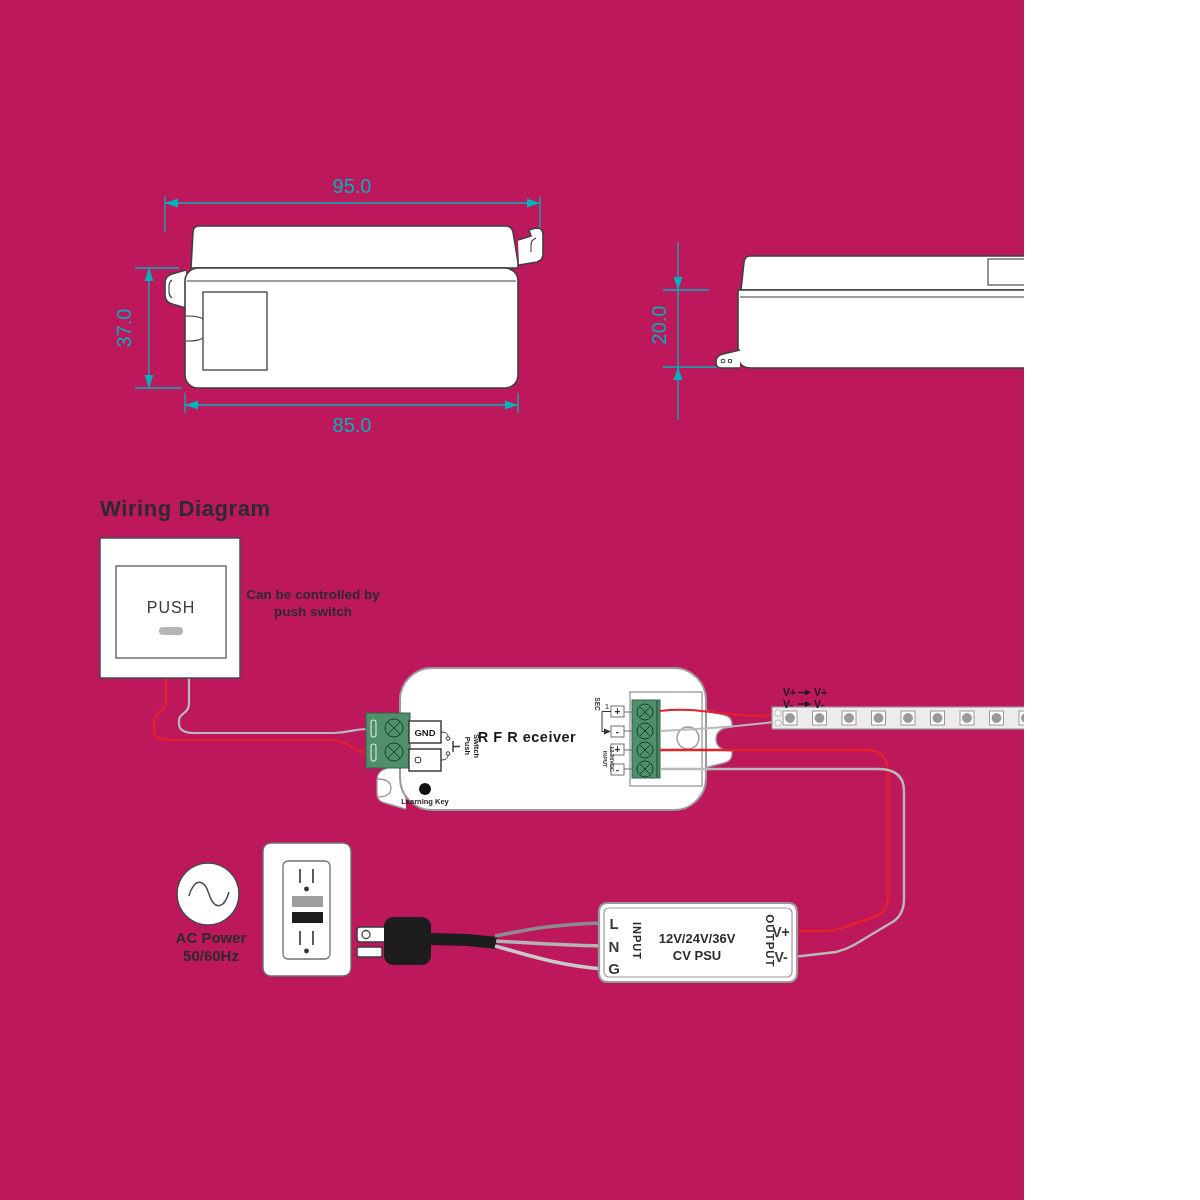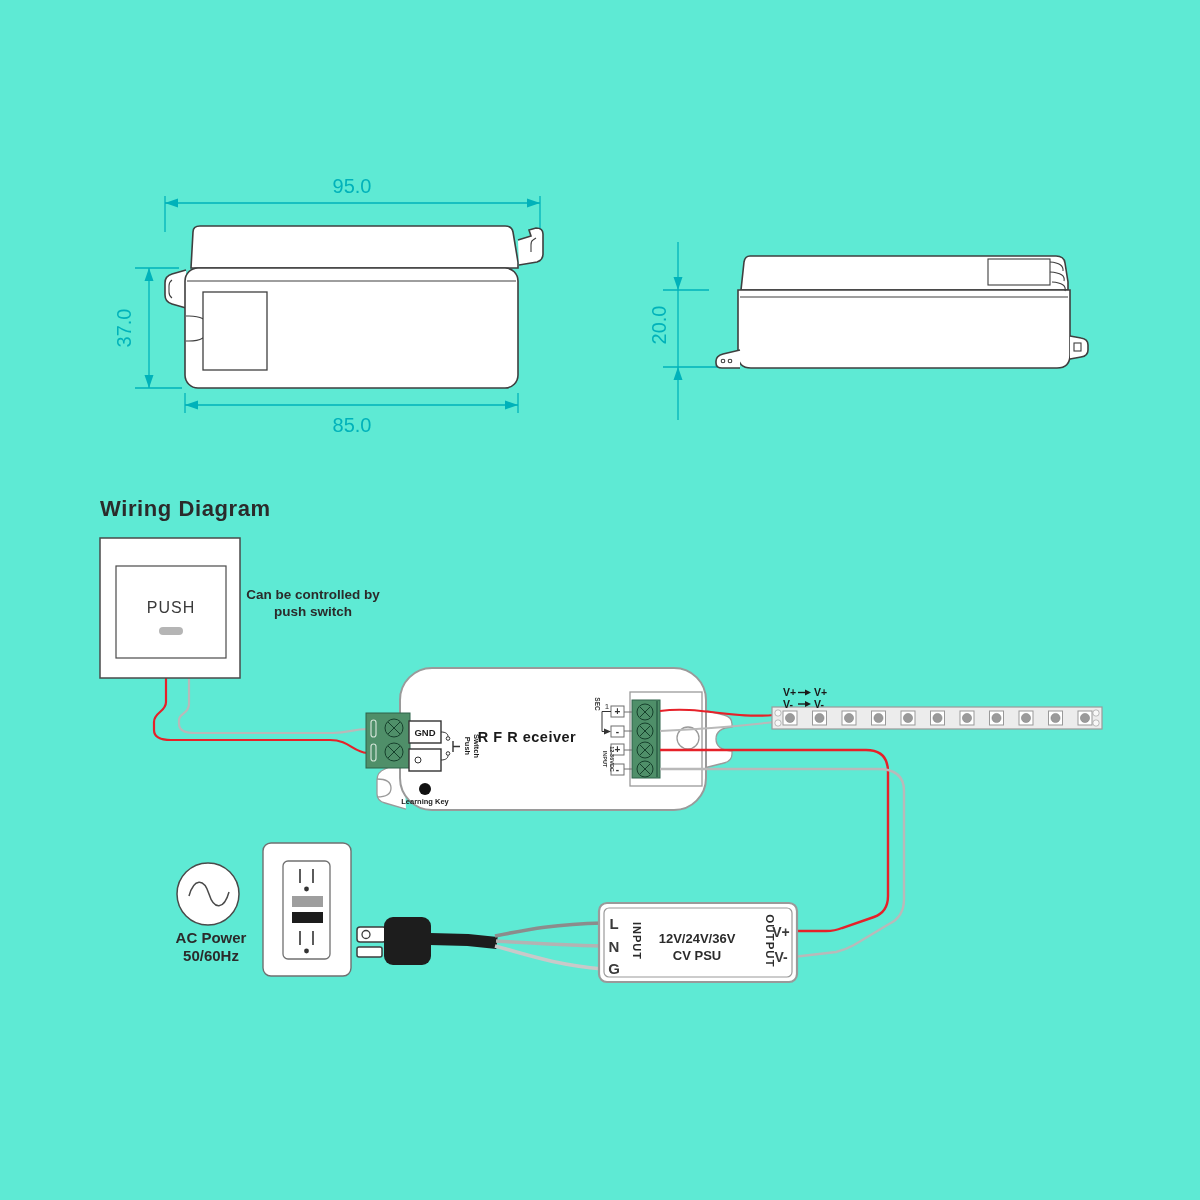--- a/index.html
+++ b/index.html
@@ -1,16 +1,16 @@
 <!DOCTYPE html>
 <html><head>
 <meta charset="utf-8">
 <style>
   html,body{margin:0;padding:0;background:#fff;}
-  .canvas{position:relative;width:1200px;height:1200px;background:#5eead4;overflow:hidden;
+  .canvas{position:relative;width:1024px;height:1200px;background:#be185d;overflow:hidden;
           font-family:"Liberation Sans", sans-serif;}
   svg{position:absolute;left:0;top:0;}
   text{font-family:"Liberation Sans", sans-serif;}
   .dim-line{stroke:#00b2ba;stroke-width:1.3;fill:none;}
   .dim-arrow{fill:#00b2ba;stroke:none;}
   .dim-text{fill:#00b2ba;font-size:20px;}
   .draw{stroke:#3f3f3f;stroke-width:1.6;fill:#ffffff;}
   .draw-thin{stroke:#3f3f3f;stroke-width:1.1;fill:none;}
   .box-outline{stroke:#9a9a9a;stroke-width:2;fill:#ffffff;}
   .thin-outline{stroke:#9a9a9a;stroke-width:1.3;fill:#ffffff;}

